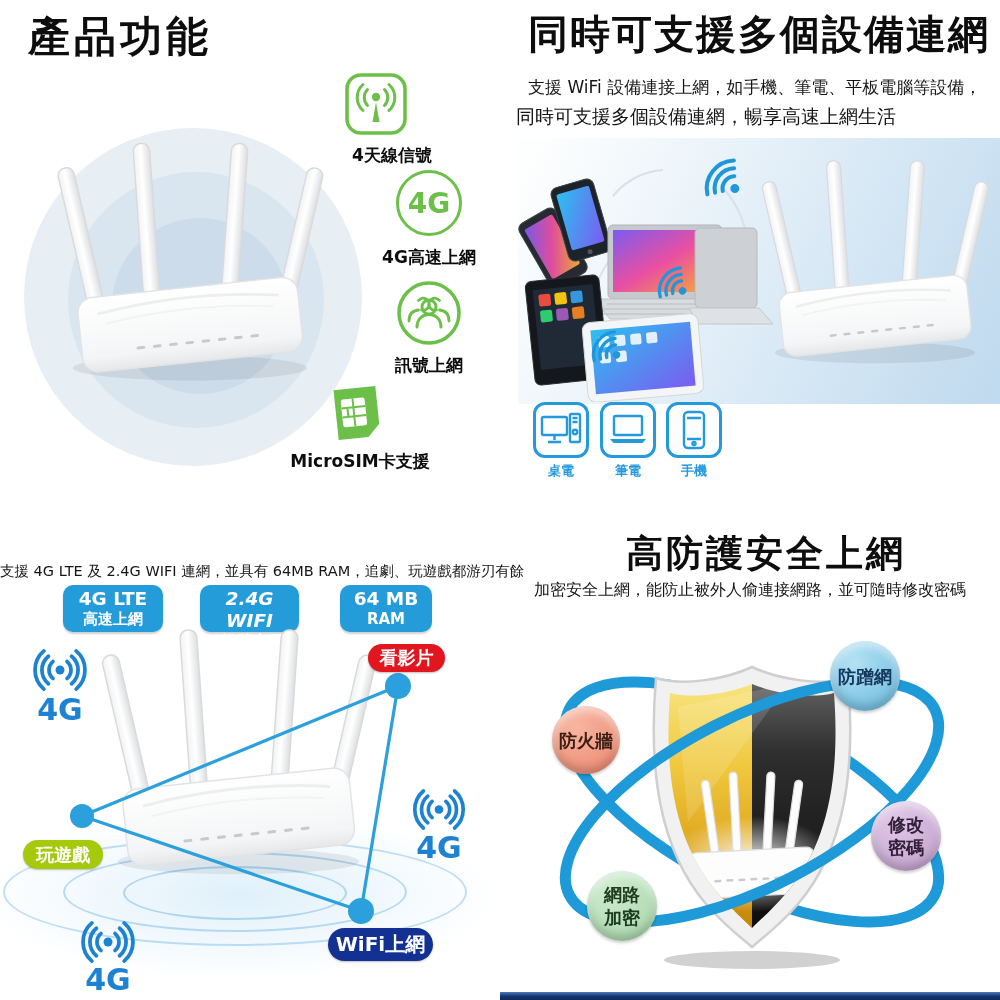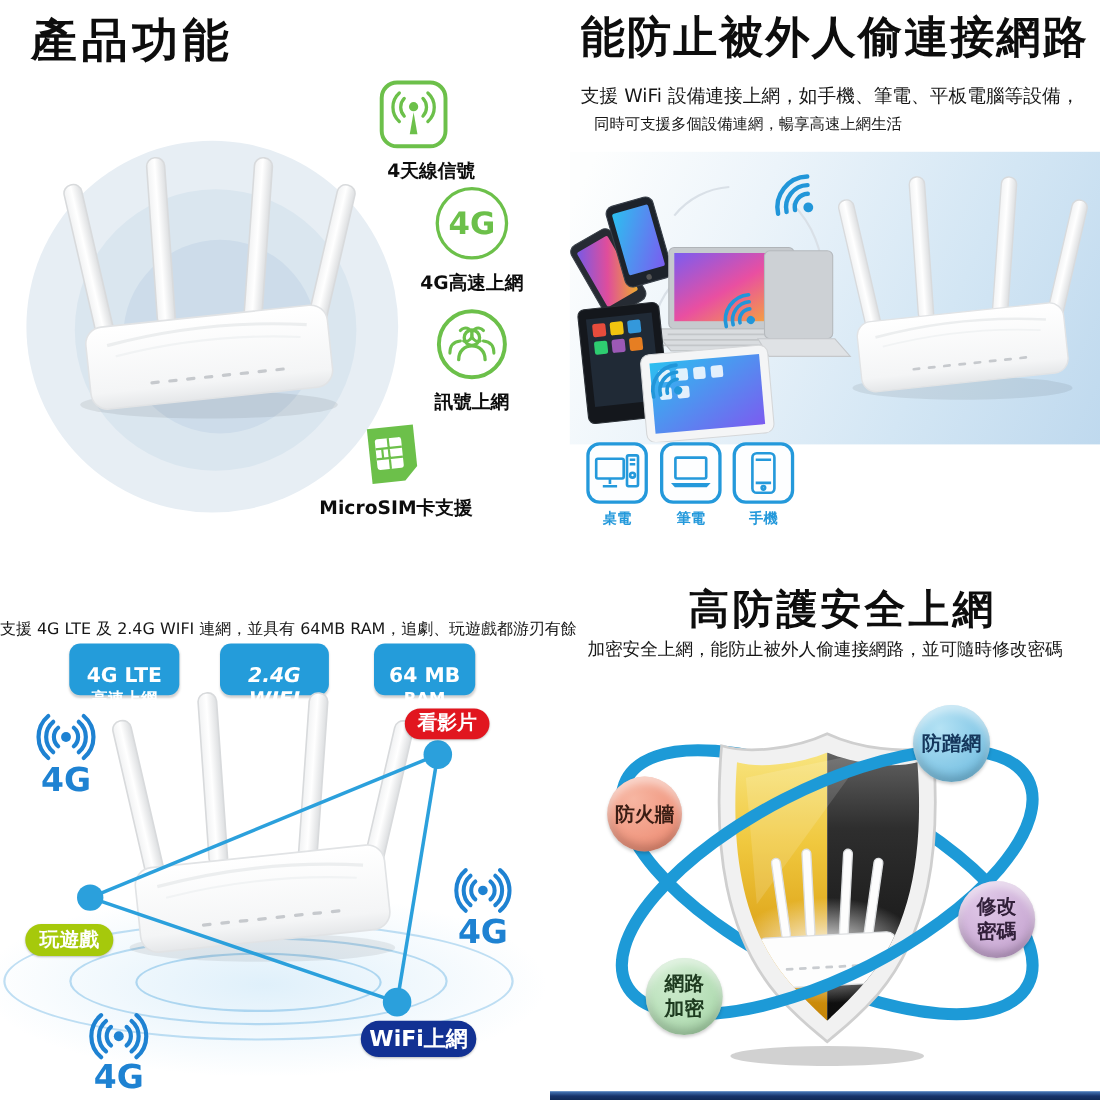--- a/index.html
+++ b/index.html
@@ -4,21 +4,21 @@
 <style>
   html,body{margin:0;padding:0;background:#fff;}
   .canvas{position:relative;width:1000px;height:1000px;background:#ffffff;overflow:hidden;
           font-family:"DejaVu Sans","Liberation Sans",sans-serif;color:#111;}
   .abs{position:absolute;}
   .circle{border-radius:50%;}
   .qtitle{font-weight:900;color:#0d0d0d;line-height:1.1;white-space:nowrap;}
   .body-text{color:#161616;font-weight:500;}
   .flabel{font-weight:700;font-size:17px;color:#0d0d0d;white-space:nowrap;}
   .badge-blue{background:#249cda;border-radius:10px;color:#fff;text-align:center;
-              box-shadow:0 2px 2px rgba(0,0,0,.18);padding-top:19px;box-sizing:border-box;}
+              box-shadow:0 2px 2px rgba(0,0,0,.18);padding-top:3px;box-sizing:border-box;}
   .badge-blue .l1{font-size:18.5px;font-weight:800;line-height:22px;}
   .badge-blue .l2{font-size:15px;font-weight:800;line-height:18px;}
   .pill{border-radius:999px;color:#fff;font-weight:800;text-align:center;
         box-shadow:0 1px 2px rgba(0,0,0,.25);}
   .fourg{font-weight:800;color:#1e82d2;text-align:center;font-size:30px;}
   .devbox{border:3px solid #2499db;border-radius:12px;box-sizing:border-box;background:#fdfeff;}
   .devlabel{color:#2499db;font-weight:800;font-size:13px;text-align:center;white-space:nowrap;}
   .bubble{border-radius:50%;text-align:center;font-weight:800;font-size:18px;color:#26262e;
           box-shadow:inset 0 6px 8px rgba(255,255,255,.55), inset 0 -6px 8px rgba(0,0,0,.18), 0 2px 3px rgba(0,0,0,.2);
           display:flex;flex-direction:column;justify-content:center;line-height:23px;}
@@ -148,23 +148,23 @@
       <g transform="rotate(-6 33 33)">
         <path d="M12 8 h42 v38 l-12 12 H12 Z" fill="#6cc04a"></path>
         <rect x="18" y="18" width="24" height="28" rx="2.5" fill="#ffffff"></rect>
         <path d="M18 27 h24 M18 36 h24 M30 18 v28 M24 27 v9" stroke="#6cc04a" stroke-width="2" fill="none"></path>
       </g>
     </svg>
     <div class="abs flabel" style="left:285px;top:450px;width:150px;text-align:center;">MicroSIM卡支援</div>
   </div>
 
   <div class="abs" style="left:500px;top:0;width:500px;height:505px;">
-    <h2 class="abs qtitle" style="left:28px;top:12px;margin:0;font-size:40px;letter-spacing:2px;">能防止被外人偷連接網路</h2>
+    <h2 class="abs qtitle" style="left:28px;top:12px;margin:0;font-size:40px;letter-spacing:2px;">同時可支援多個設備連網</h2>
     <div class="abs body-text" style="left:28px;top:76px;font-size:17px;white-space:nowrap;">支援 WiFi 設備連接上網，如手機、筆電、平板電腦等設備，</div>
-    <div class="abs body-text" style="left:40px;top:104px;font-size:14px;white-space:nowrap;">同時可支援多個設備連網，暢享高速上網生活</div>
+    <div class="abs body-text" style="left:16px;top:104px;font-size:19px;white-space:nowrap;">同時可支援多個設備連網，暢享高速上網生活</div>
 
     <div class="abs" style="left:18px;top:138px;width:482px;height:266px;background:linear-gradient(115deg,#fdfefe 4%,#ecf4fa 32%,#d3e6f4 68%,#bfd9ee 100%);"></div>
 
     <svg class="abs" style="left:15px;top:140px;" width="260" height="262" viewBox="0 0 260 262">
       <path d="M148 30 a70 70 0 0 0 -50 26 M205 45 a95 95 0 0 1 28 70" fill="none" stroke="#d9e0e7" stroke-width="2"></path>
       <path d="M95 120 a80 80 0 0 0 -15 70" fill="none" stroke="#d9e0e7" stroke-width="2"></path>
       <g transform="translate(38,108) rotate(-30)">
         <rect x="-21" y="-37" width="42" height="74" rx="7" fill="#262b33" stroke="#3a4149"></rect>
         <rect x="-16" y="-30" width="32" height="57" rx="2" fill="url(#screen1)" opacity="0.95"></rect>
       </g>

